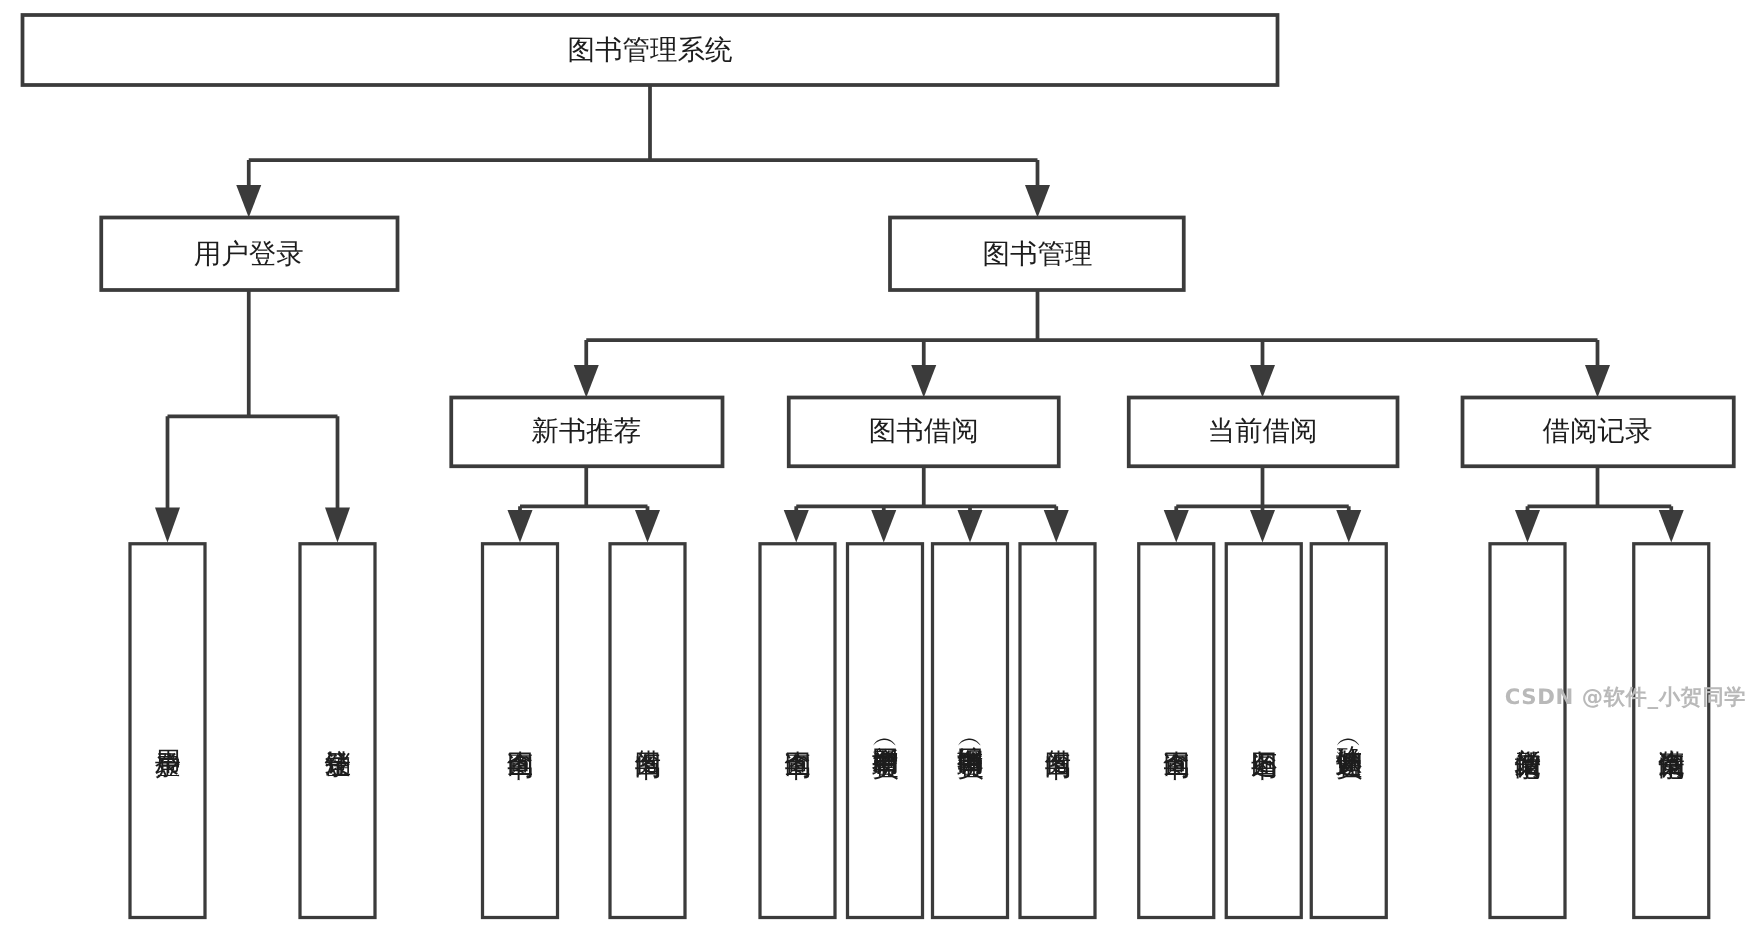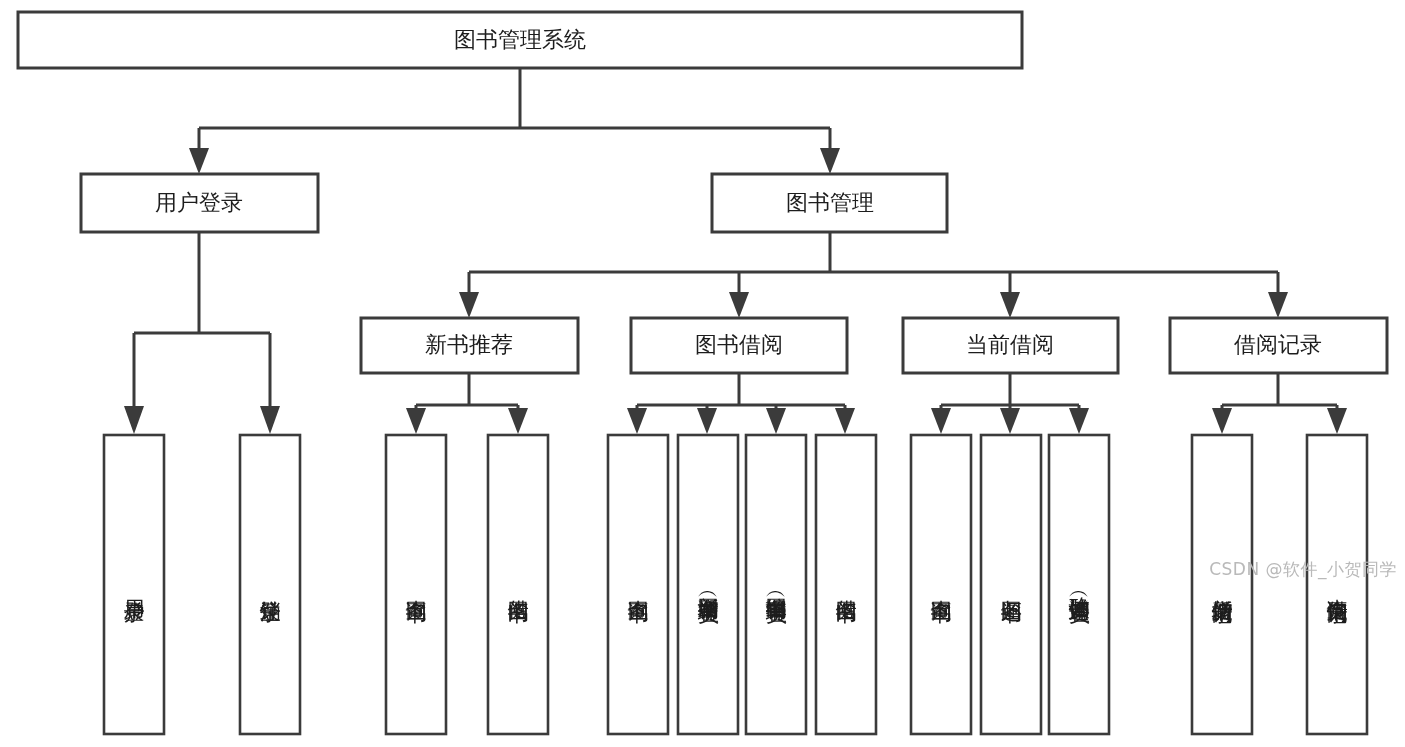--- a/index.html
+++ b/index.html
@@ -64,26 +64,27 @@
     font-size: 21px;
     line-height: 1.26;
     color: #1d1d1d;
     letter-spacing: 1px;
     white-space: nowrap;
     pointer-events: none;
   }
   .watermark {
     position: absolute;
     right: 8px;
-    bottom: 6px;
+    bottom: 18px;
     font-family: "DejaVu Sans", "Liberation Sans", sans-serif;
     font-size: 17px;
     color: #b9b9b9;
     white-space: nowrap;
     letter-spacing: 0.5px;
+    font-weight: bold;
   }
 </style>
 </head>
 <body>
 
 <div id="diagram-root">
 
   <svg id="tree-svg" viewBox="0 0 1405 747">
 
     <g>

